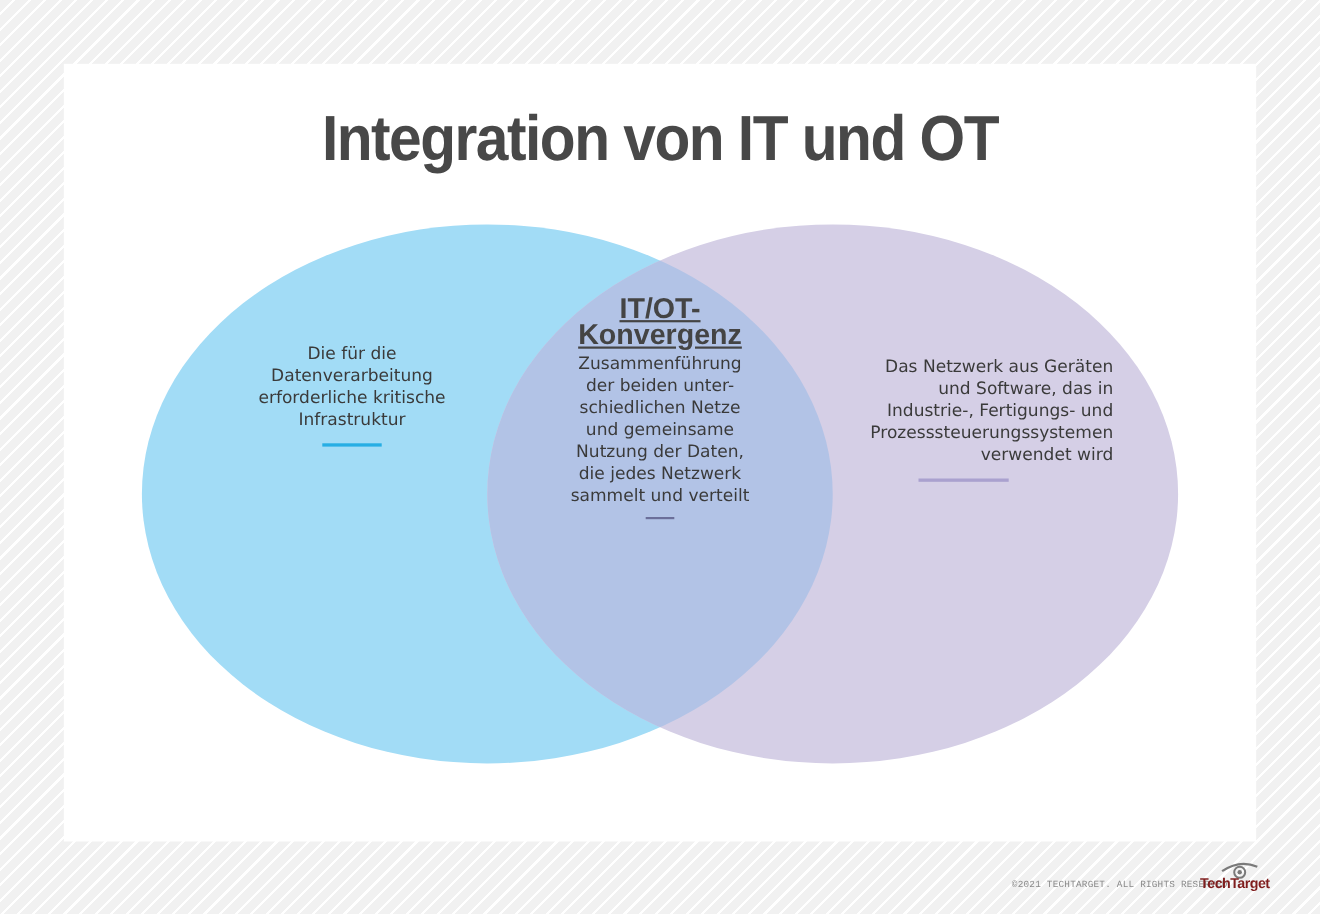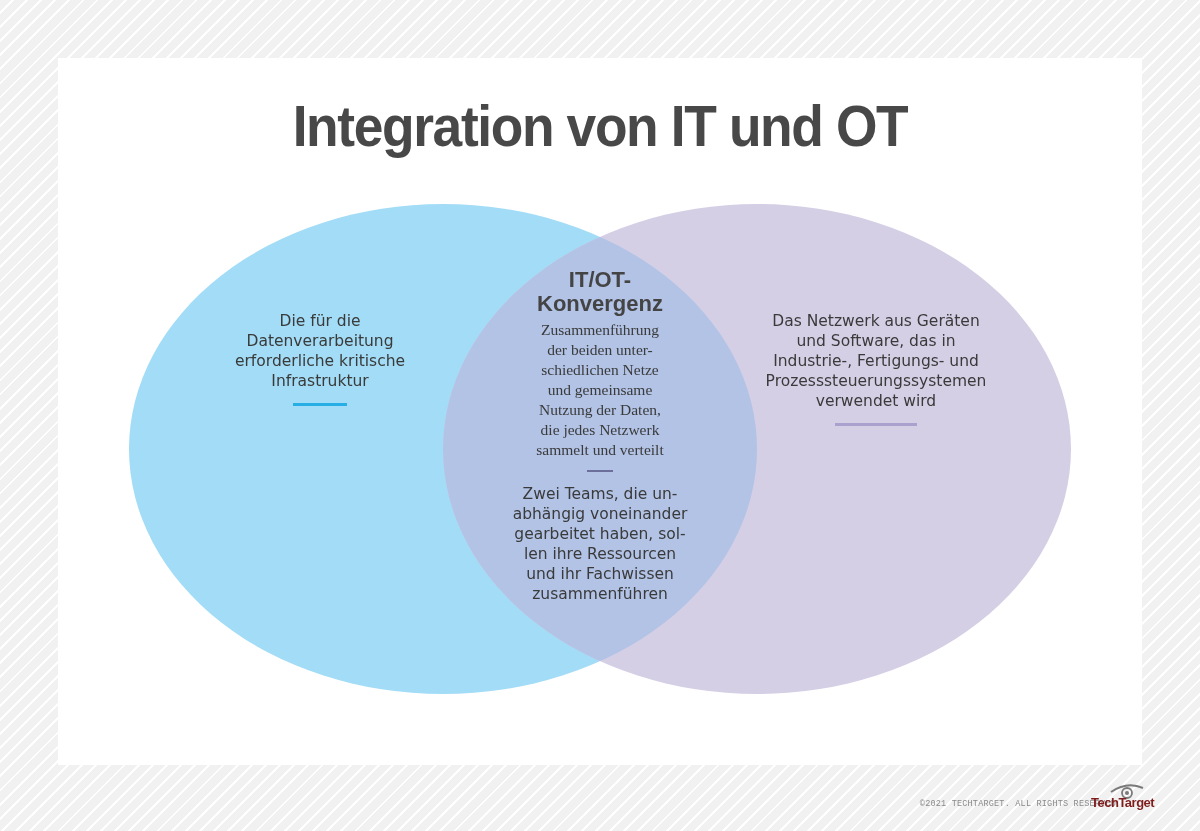--- a/index.html
+++ b/index.html
@@ -19,21 +19,21 @@
     font-size: 58px; color: #484848; letter-spacing: -1.5px;
     transform: scaleX(0.92); transform-origin: center;
   }
   .venn { position: absolute; left: 0; top: 0; width: 1200px; height: 831px; }
   .block {
     position: absolute; text-align: center; color: #3a3a3a;
     font-family: "DejaVu Sans", sans-serif; font-size: 15.5px; line-height: 20px;
   }
   .block .heading {
     font-family: "Liberation Sans", sans-serif; font-weight: bold; color: #444;
-    font-size: 22px; line-height: 24px;
+    font-size: 26px; line-height: 24px; text-decoration: underline;
   }
   .block p { margin: 0; white-space: pre-line; }
   .divider { height: 3px; margin: 12px auto 13px auto; }
   .footer-copy {
     position: absolute; right: 84px; top: 799px;
     font-family: Liberation Mono, monospace; font-size: 8.5px; color: #8a8a8a; letter-spacing: 0.2px;
   }
   .logo-text {
     position: absolute; left: 1091px; top: 795px;
     font-family: "Liberation Sans", sans-serif; font-size: 13px; color: #7f1d1d; font-weight: bold; letter-spacing: -0.5px;
@@ -61,38 +61,32 @@
   <p style="margin-top:6px;">Die für die
 Datenverarbeitung
 erforderliche kritische
 Infrastruktur</p>
   <div class="divider" style="width:54px; background:#27aee4;"></div>
 </div>
 
 <div class="block" style="left:485px; top:268px; width:230px;">
   <div class="heading" style="white-space:pre-line;">IT/OT-
 Konvergenz</div>
-  <p style="margin-top:4px;font-family:Liberation Serif, serif;">Zusammenführung
+  <p style="margin-top:4px;">Zusammenführung
 der beiden unter-
 schiedlichen Netze
 und gemeinsame
 Nutzung der Daten,
 die jedes Netzwerk
 sammelt und verteilt</p>
   <div class="divider" style="width:26px; height:2px; background:#6b6f9a; margin:10px auto 12px auto;"></div>
-  <p>Zwei Teams, die un-
-abhängig voneinander
-gearbeitet haben, sol-
-len ihre Ressourcen
-und ihr Fachwissen
-zusammenführen</p>
 </div>
 
 <div class="block" style="left:740px; top:305px; width:272px;">
-  <p style="margin-top:6px;">Das Netzwerk aus Geräten
+  <p style="margin-top:18px;text-align:right;">Das Netzwerk aus Geräten
 und Software, das in
 Industrie-, Fertigungs- und
 Prozesssteuerungssystemen
 verwendet wird</p>
   <div class="divider" style="width:82px; background:#aaa1cf;"></div>
 </div>
 
 <div class="footer-copy">©2021 TECHTARGET. ALL RIGHTS RESERVED</div>
 
 <svg style="position:absolute; left:1109px; top:783px;" width="36" height="16" viewBox="0 0 36 16">

